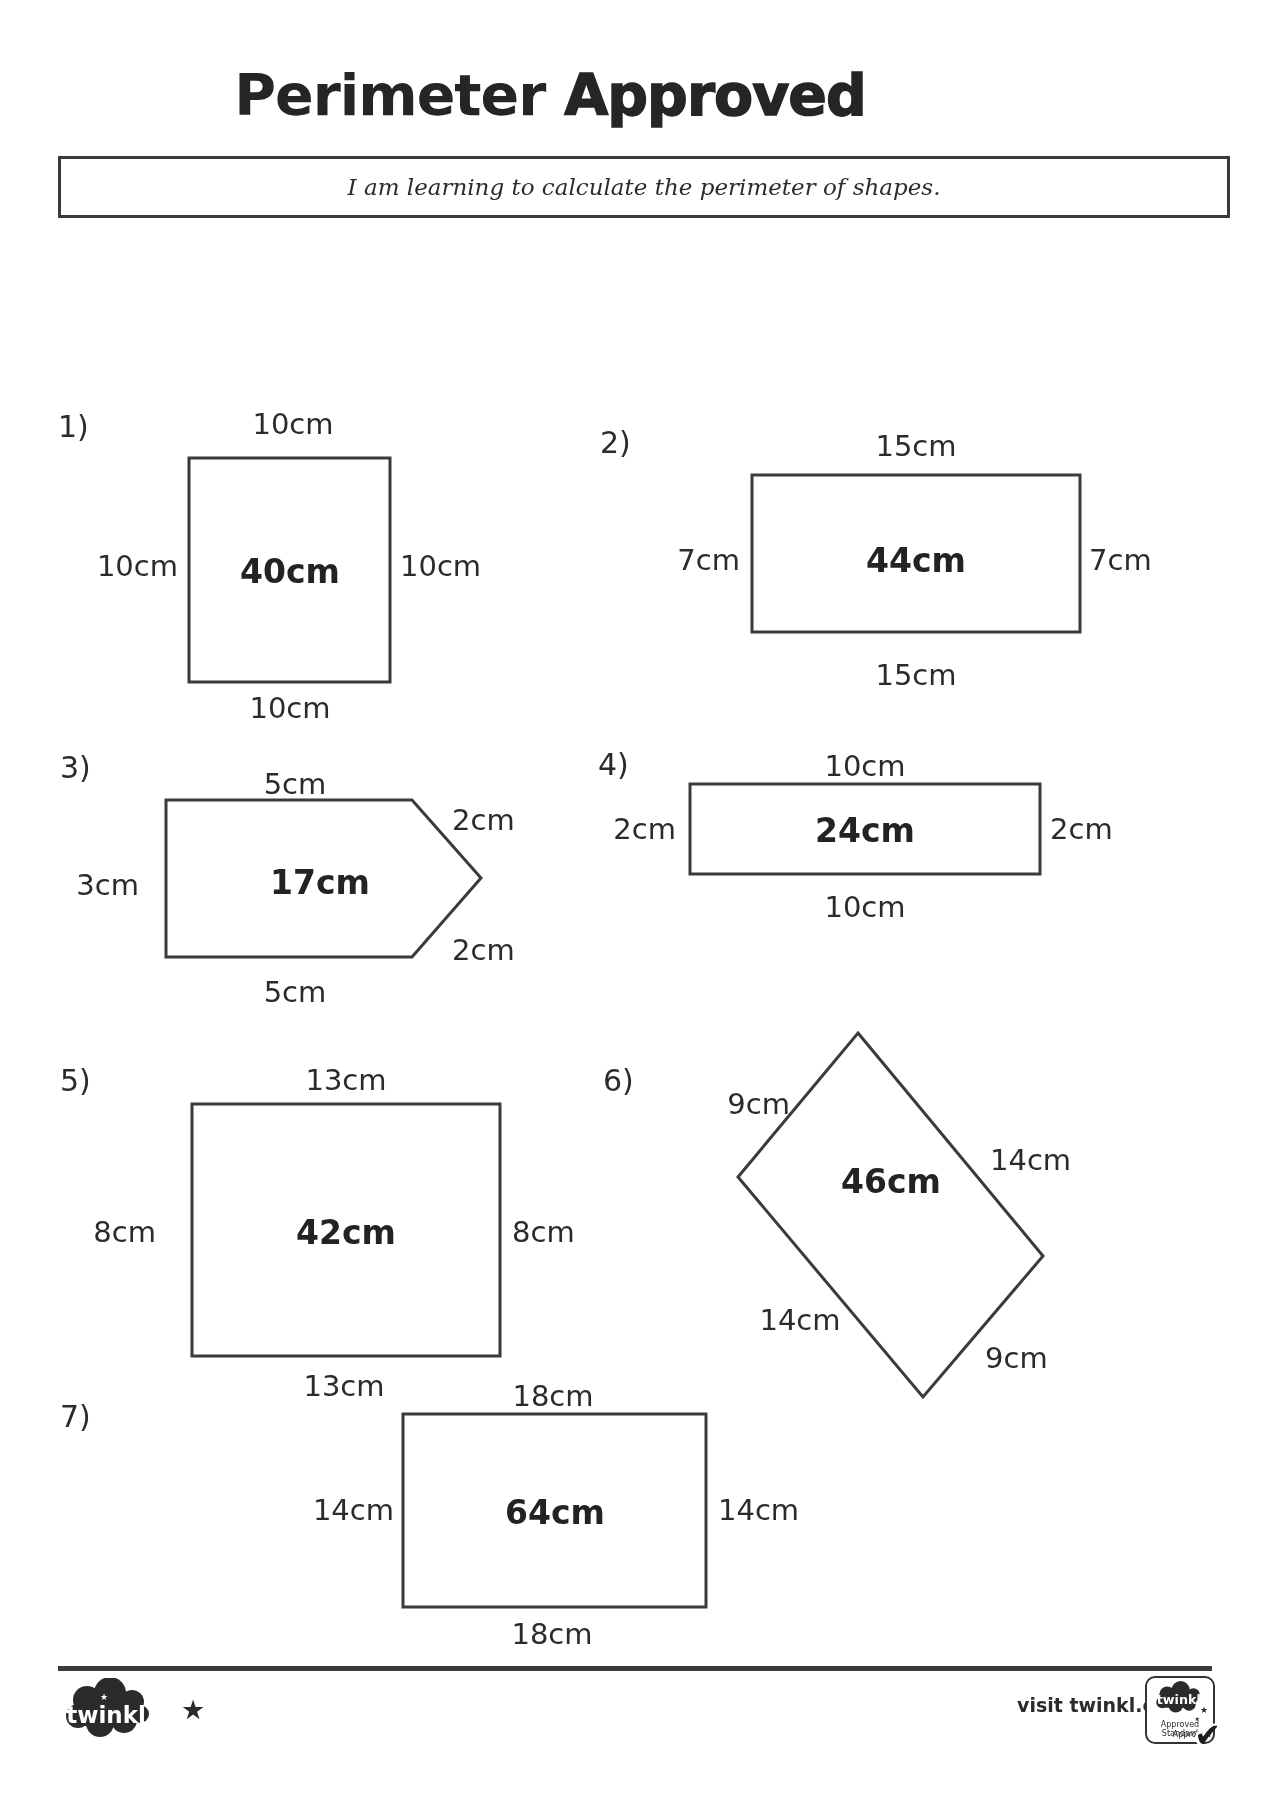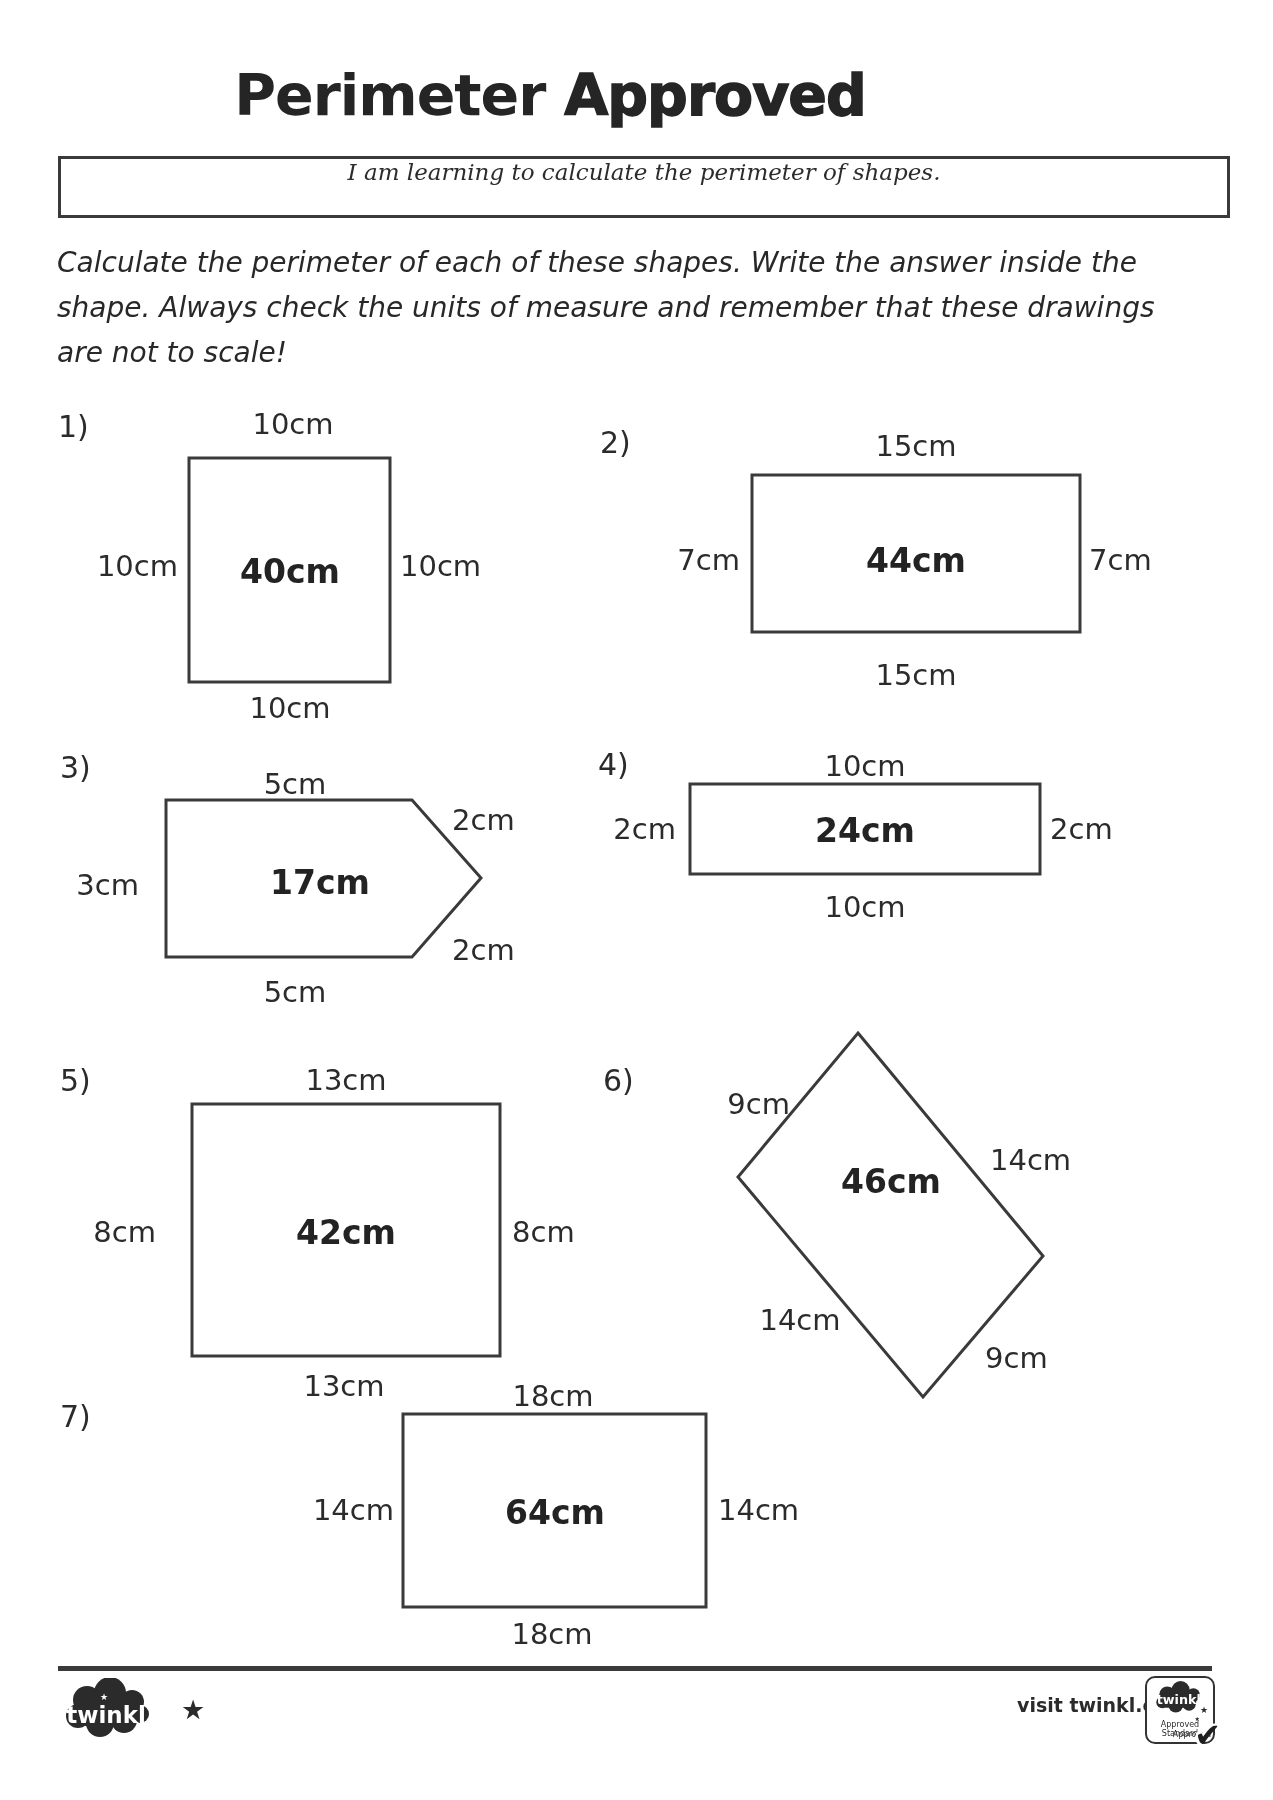--- a/index.html
+++ b/index.html
@@ -4,21 +4,21 @@
 <style>
   html,body{margin:0;padding:0;background:#fff;}
   .page{position:relative;width:1273px;height:1800px;background:#ffffff;overflow:hidden;
         font-family:"DejaVu Sans",sans-serif;color:#2b2b2b;}
   .shapes-layer{position:absolute;left:0;top:0;}
   .title{position:absolute;left:550px;top:62px;transform:translateX(-50%);
          font-size:57px;font-weight:bold;letter-spacing:-1px;color:#252525;white-space:nowrap;}
   .title .heavy{-webkit-text-stroke:1.4px #252525;}
   .objective-box{position:absolute;left:58px;top:156px;width:1172px;height:62px;
                  border:3px solid #3a3a3a;box-sizing:border-box;
-                 display:flex;align-items:flex-start;justify-content:center;}
+                 display:flex;align-items:center;justify-content:center;}
   .objective-box .obj-text{font-family:"DejaVu Serif",serif;font-style:italic;
                  font-size:23px;color:#2c2c2c;}
   .instructions{position:absolute;left:57px;top:240px;font-style:italic;
                 font-size:28px;line-height:45px;color:#282828;white-space:nowrap;}
   .lbl{position:absolute;font-size:29px;line-height:1.15;white-space:nowrap;color:#2b2b2b;}
   .c{transform:translateX(-50%);}
   .r{transform:translateX(-100%);}
   .ans{font-weight:bold;font-size:33px;color:#232323;}
   .num{font-size:30px;}
   .divider{position:absolute;left:58px;top:1666px;width:1154px;height:5px;background:#3a3a3a;}
@@ -51,25 +51,20 @@
     <polygon points="858,1033 1043,1256 923,1397 738,1177" fill="none" stroke="#3a3a3a" stroke-width="3"></polygon>
     <rect x="403" y="1414" width="303" height="193" fill="none" stroke="#3a3a3a" stroke-width="3"></rect>
   </svg>
 
   <div class="title"><span>Perimeter </span><span class="heavy">Approved</span></div>
 
   <div class="objective-box">
     <span class="obj-text">I am learning to calculate the perimeter of shapes.</span>
   </div>
 
-  <div class="instructions">
-    <div>Calculate the perimeter of each of these shapes. Write the answer inside the</div>
-    <div>shape. Always check the units of measure and remember that these drawings</div>
-    <div>are not to scale!</div>
-  </div>
 
   <div class="lbl num" style="left:58px;top:410px">1)</div>
   <div class="lbl c" style="left:293px;top:408px">10cm</div>
   <div class="lbl r" style="left:178px;top:550px">10cm</div>
   <div class="lbl c ans" style="left:290px;top:553px">40cm</div>
   <div class="lbl" style="left:400px;top:550px">10cm</div>
   <div class="lbl c" style="left:290px;top:692px">10cm</div>
 
   <div class="lbl num" style="left:600px;top:426px">2)</div>
   <div class="lbl c" style="left:916px;top:430px">15cm</div>

